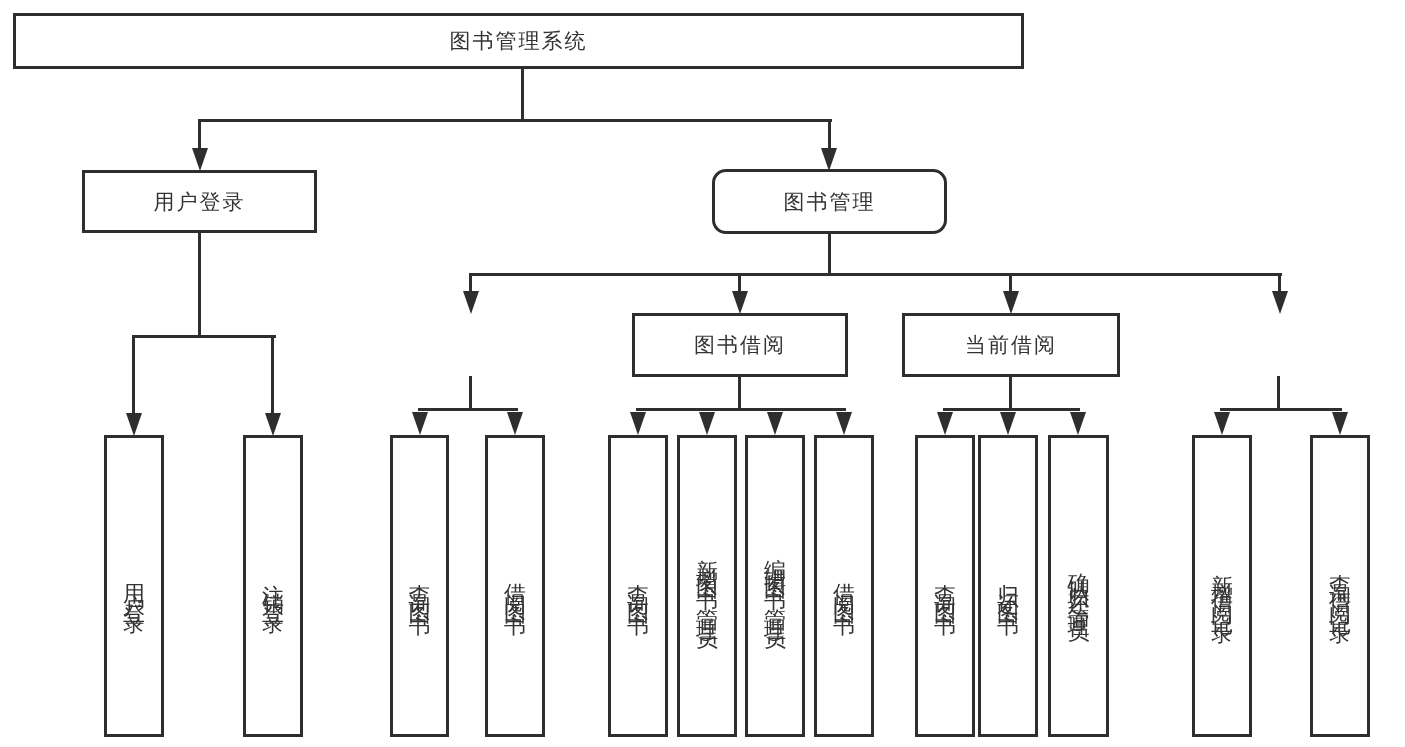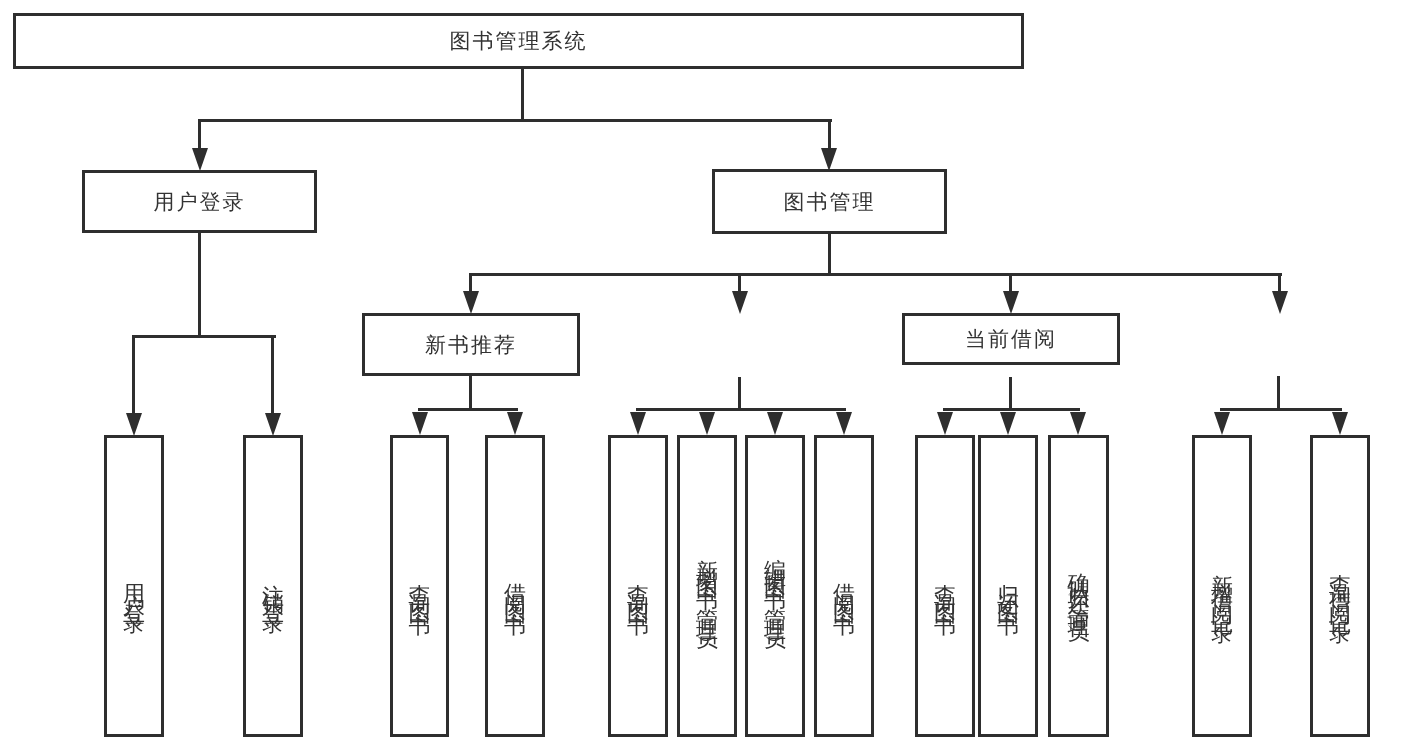--- a/index.html
+++ b/index.html
@@ -58,21 +58,21 @@
   <div class="vline" style="left:521px;top:69px;width:3px;height:52px;"></div>
   <div class="hline" style="left:198px;top:119px;width:634px;height:3px;"></div>
   <div class="vline" style="left:198px;top:122px;width:3px;height:28px;"></div>
   <div class="arrowhead" style="left:192px;top:148px;"></div>
   <div class="vline" style="left:828px;top:122px;width:3px;height:28px;"></div>
   <div class="arrowhead" style="left:821px;top:148px;"></div>
 
   <div class="node" style="left:82px;top:170px;width:235px;height:63px;">
     <span>用户登录</span>
   </div>
-  <div class="node" style="left:712px;top:169px;width:235px;height:65px;">
+  <div class="node" style="left:712px;top:169px;width:235px;height:65px;border-radius:14px;">
     <span>图书管理</span>
   </div>
 
   <div class="vline" style="left:198px;top:233px;width:3px;height:104px;"></div>
   <div class="hline" style="left:132px;top:335px;width:144px;height:3px;"></div>
   <div class="vline" style="left:132px;top:338px;width:3px;height:78px;"></div>
   <div class="arrowhead" style="left:126px;top:413px;"></div>
   <div class="vline" style="left:271px;top:338px;width:3px;height:78px;"></div>
   <div class="arrowhead" style="left:265px;top:413px;"></div>
 
@@ -80,24 +80,24 @@
   <div class="hline" style="left:469px;top:273px;width:813px;height:3px;"></div>
   <div class="vline" style="left:469px;top:276px;width:3px;height:17px;"></div>
   <div class="arrowhead" style="left:463px;top:291px;"></div>
   <div class="vline" style="left:738px;top:276px;width:3px;height:17px;"></div>
   <div class="arrowhead" style="left:732px;top:291px;"></div>
   <div class="vline" style="left:1009px;top:276px;width:3px;height:17px;"></div>
   <div class="arrowhead" style="left:1003px;top:291px;"></div>
   <div class="vline" style="left:1278px;top:276px;width:3px;height:17px;"></div>
   <div class="arrowhead" style="left:1272px;top:291px;"></div>
 
-  <div class="node" style="left:362px;top:313px;width:218px;height:63px;">
-    <span>新书推荐</span>
+  <div class="node" style="left:632px;top:313px;width:216px;height:64px;">
+    <span>图书借阅</span>
   </div>
-  <div class="node" style="left:902px;top:313px;width:218px;height:52px;">
+  <div class="node" style="left:902px;top:313px;width:218px;height:64px;">
     <span>当前借阅</span>
   </div>
 
   <div class="vline" style="left:469px;top:376px;width:3px;height:34px;"></div>
   <div class="hline" style="left:418px;top:408px;width:100px;height:3px;"></div>
   <div class="arrowhead" style="left:412px;top:412px;"></div>
   <div class="arrowhead" style="left:507px;top:412px;"></div>
 
   <div class="vline" style="left:738px;top:377px;width:3px;height:33px;"></div>
   <div class="hline" style="left:636px;top:408px;width:210px;height:3px;"></div>

